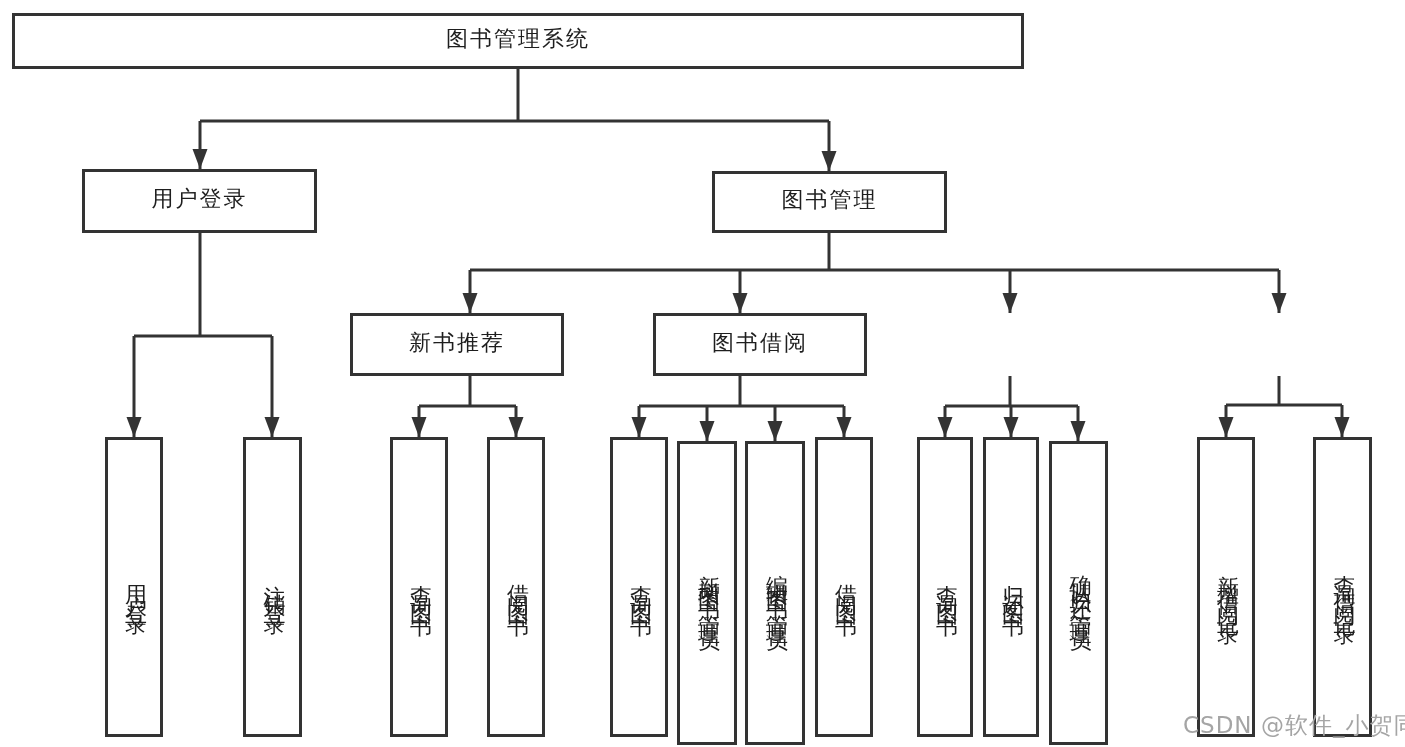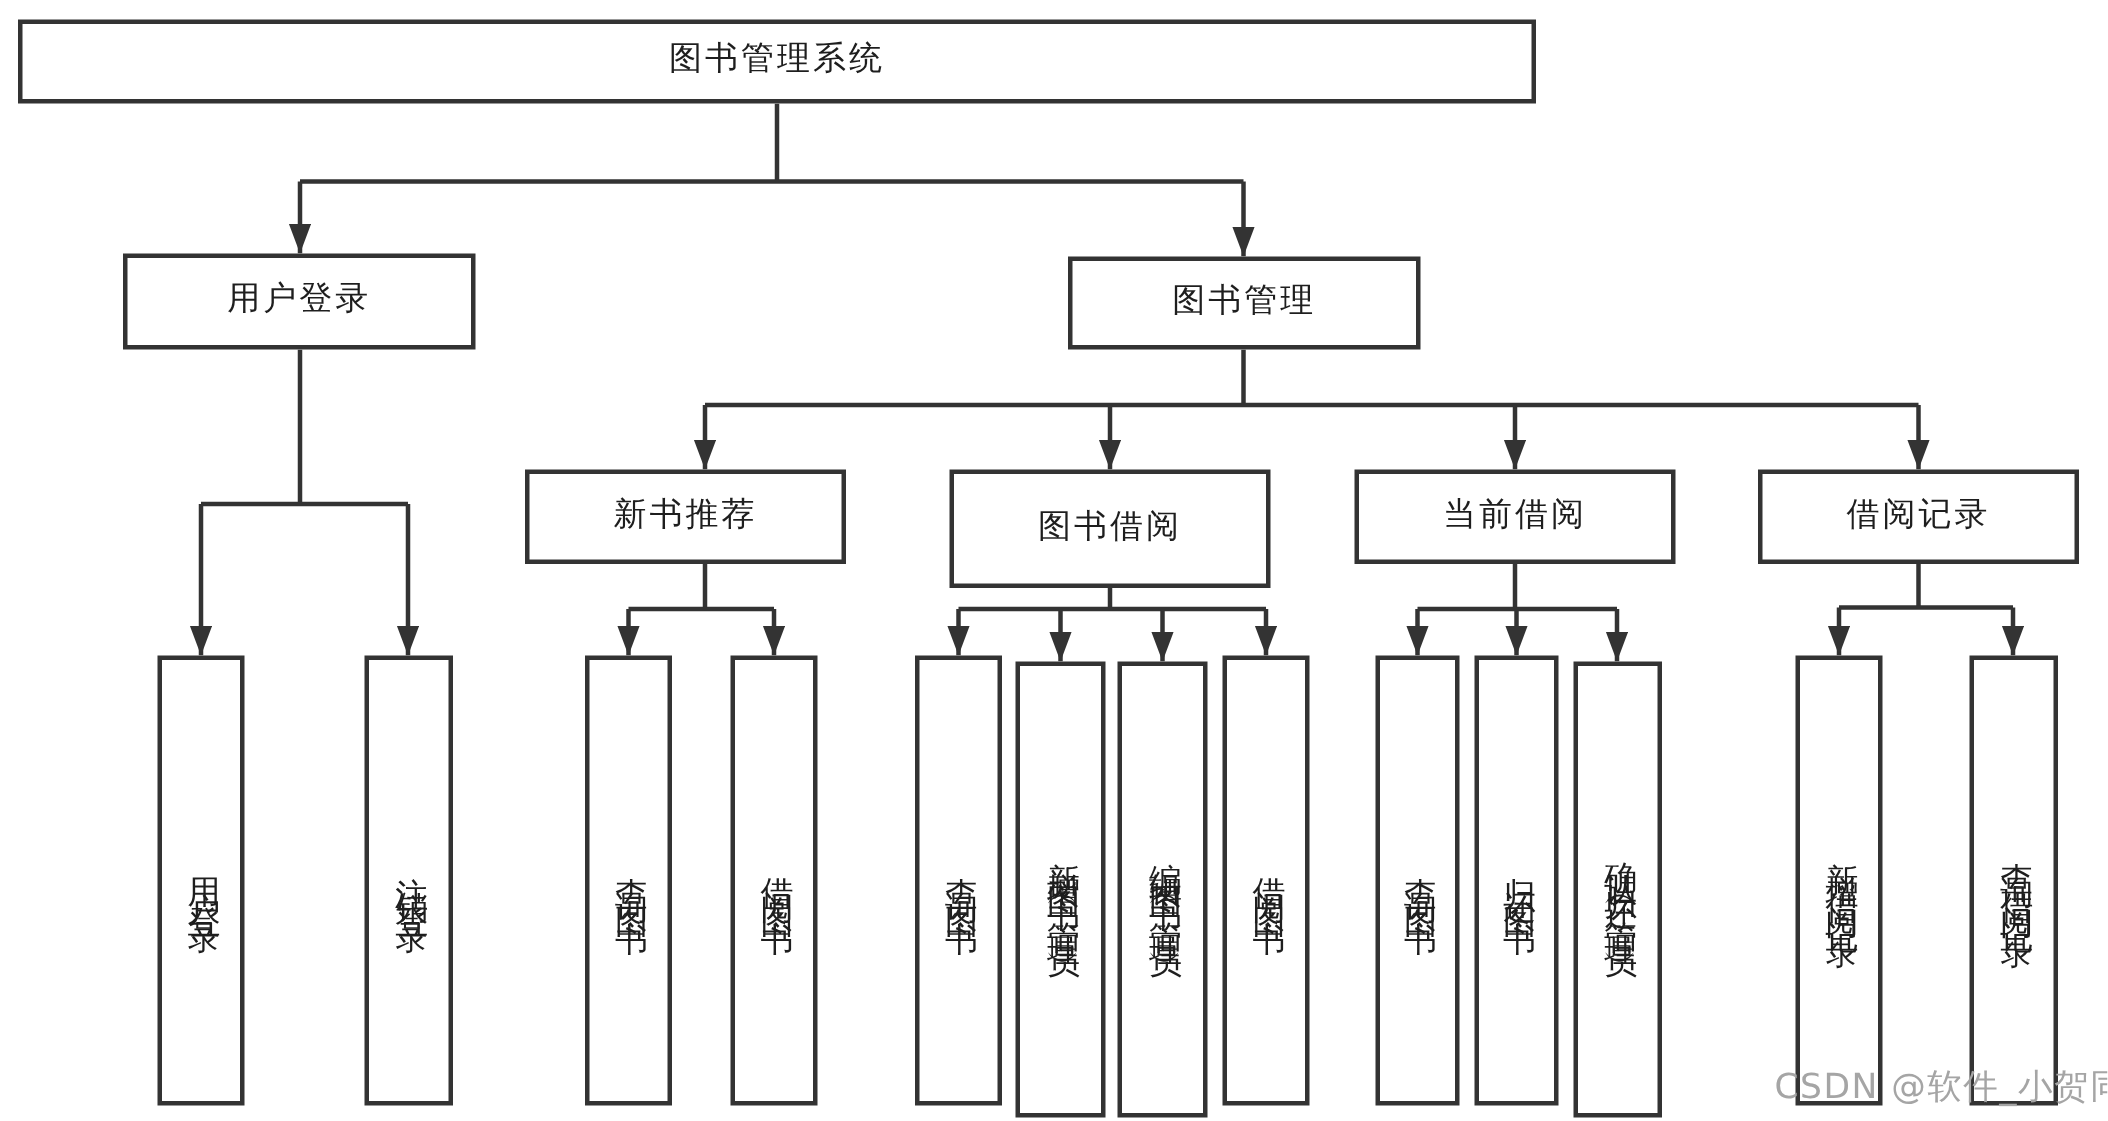--- a/index.html
+++ b/index.html
@@ -88,23 +88,21 @@
       </g>
     </g>
   </svg>
 
   <div class="node h" style="left:12px;top:13px;width:1012px;height:56px">图书管理系统</div>
 
   <div class="node h" style="left:82px;top:169px;width:235px;height:64px">用户登录</div>
   <div class="node h" style="left:712px;top:171px;width:235px;height:62px">图书管理</div>
 
   <div class="node h" style="left:350px;top:313px;width:214px;height:63px">新书推荐</div>
-  <div class="node h" style="left:633px;top:313px;width:214px;height:79px">图书借阅</div>
-  <div class="node h" style="left:903px;top:313px;width:214px;height:63px">当前借阅</div>
-  <div class="node h" style="left:1172px;top:313px;width:214px;height:63px">借阅记录</div>
+  <div class="node h" style="left:653px;top:313px;width:214px;height:63px">图书借阅</div>
 
   <div class="node v" style="left:105px;top:437px;width:58px;height:300px">用户登录</div>
   <div class="node v" style="left:243px;top:437px;width:59px;height:300px">注销登录</div>
 
   <div class="node v" style="left:390px;top:437px;width:58px;height:300px">查询图书</div>
   <div class="node v" style="left:487px;top:437px;width:58px;height:300px">借阅图书</div>
 
   <div class="node v" style="left:610px;top:437px;width:58px;height:300px">查询图书</div>
   <div class="node v" style="left:677px;top:441px;width:60px;height:304px;letter-spacing:8px">新增图书（管理员）</div>
   <div class="node v" style="left:745px;top:441px;width:60px;height:304px;letter-spacing:8px">编辑图书（管理员）</div>

